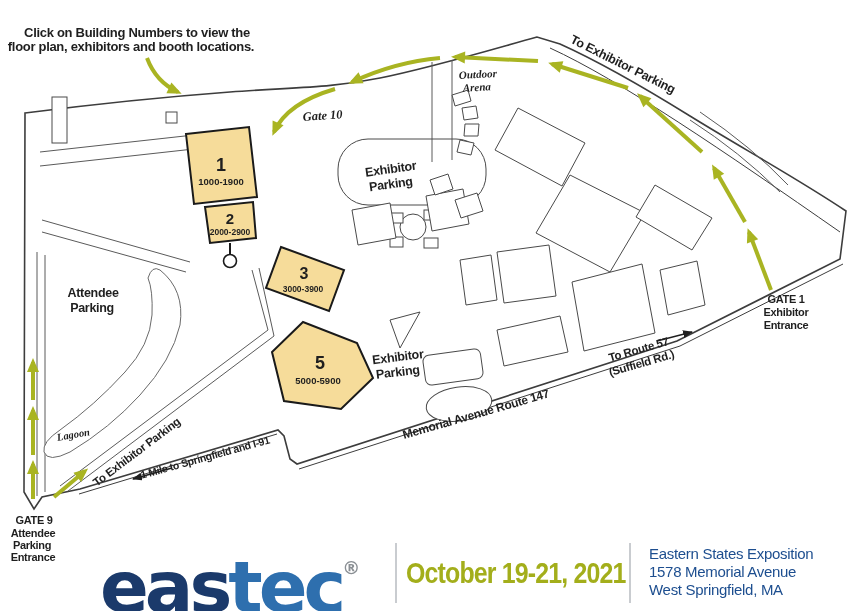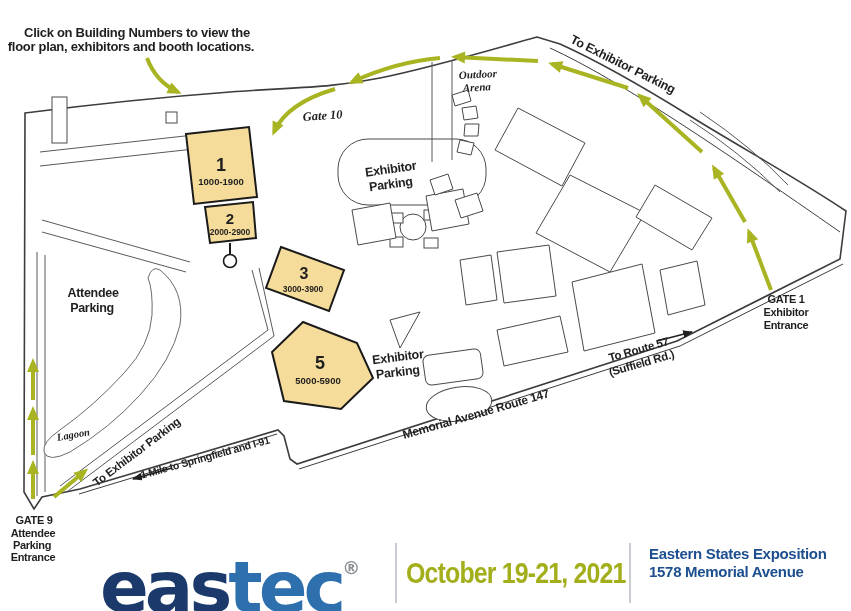--- a/index.html
+++ b/index.html
@@ -9,21 +9,21 @@
   .maplbl{font-weight:bold;letter-spacing:-0.3px;}
   .itlbl{font-family:"Liberation Serif",serif;font-style:italic;font-weight:bold;}
   .footer-logo{position:absolute;left:100px;top:534px;font-family:"DejaVu Sans",sans-serif;
                font-weight:bold;font-size:72px;line-height:68px;letter-spacing:-4px;white-space:nowrap;}
   .logo-eas{color:#1b3a6b;}
   .logo-tec{color:#2e6fae;}
   .logo-reg{font-size:18px;color:#8a8f94;vertical-align:38px;letter-spacing:0;}
   .vdiv{position:absolute;width:2px;background:#c9ccd0;top:543px;height:60px;}
   .footer-date{position:absolute;left:406px;top:556px;font-size:30px;font-weight:bold;
                color:#a3ae1b;letter-spacing:-1px;transform:scaleX(.83);transform-origin:left top;white-space:nowrap;}
-  .footer-addr{position:absolute;left:649px;top:545px;font-size:15px;font-weight:bold;
+  .footer-addr{position:absolute;left:649px;top:545px;font-size:15px;font-weight:normal;
                color:#1d4e8f;line-height:18px;letter-spacing:-0.3px;}
 </style>
 </head>
 <body>
 
 <div class="stage">
 
 <svg width="851" height="611" viewBox="0 0 851 611">
   <defs>
     <marker id="ag" markerUnits="userSpaceOnUse" markerWidth="18" markerHeight="16" refX="11" refY="7" orient="auto">
@@ -169,15 +169,16 @@
 </svg>
 
 
 <div class="footer-logo"><span class="logo-eas">eas</span><span class="logo-tec">tec</span><span class="logo-reg">®</span></div>
 <div class="vdiv" style="left:395px;"></div>
 <div class="footer-date">October 19-21, 2021</div>
 <div class="vdiv" style="left:629px;"></div>
 <div class="footer-addr">
   <div>Eastern States Exposition</div>
   <div>1578 Memorial Avenue</div>
+  <div>West Springfield, MA</div>
 </div>
 
 </div>
 
 </body></html>

